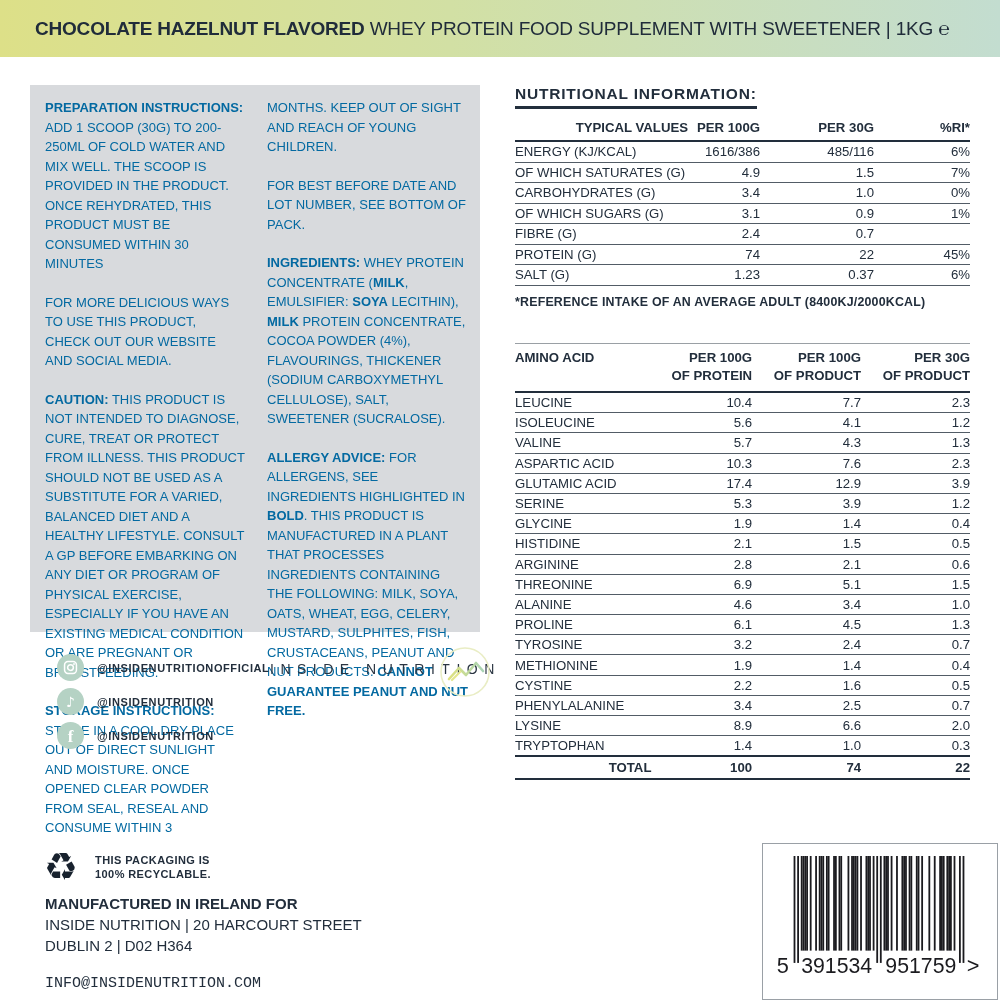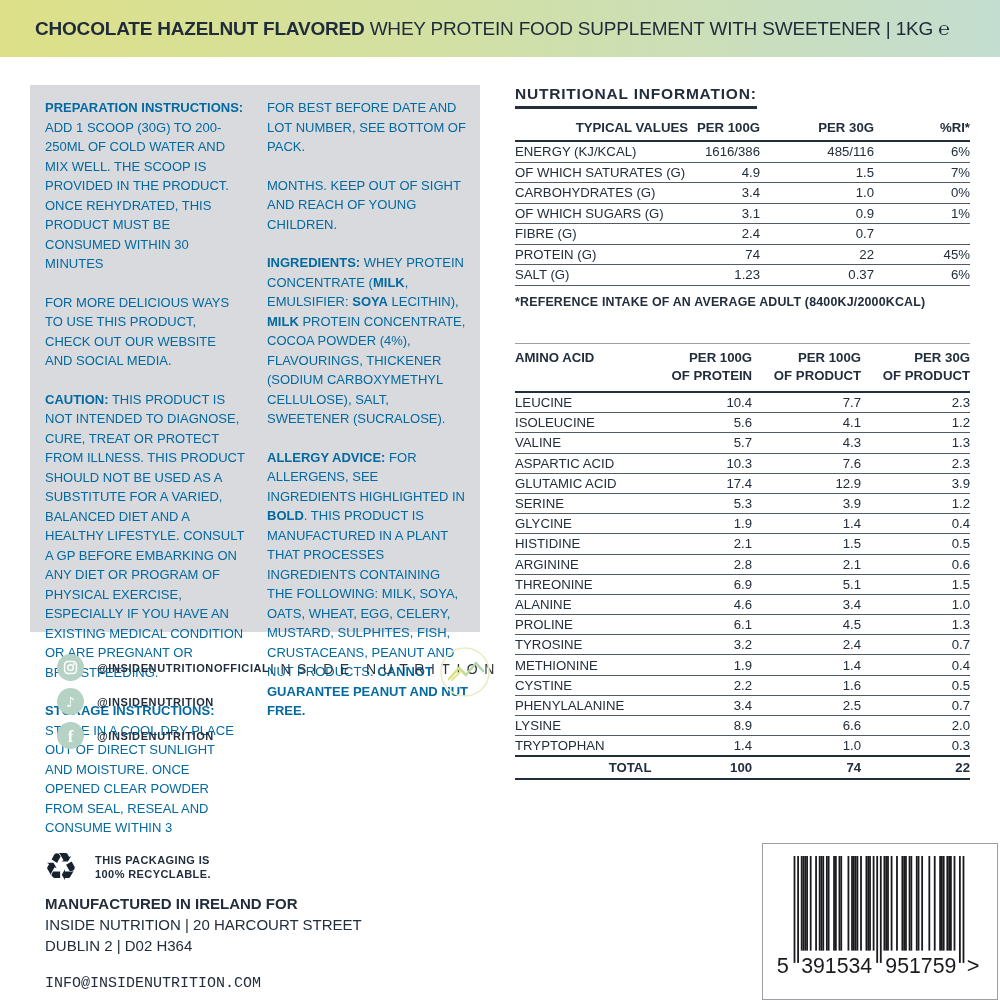--- a/index.html
+++ b/index.html
@@ -82,22 +82,22 @@
 </div>
 
 <div class="panel">
   <div class="col col1">
       <p><span class="bold">PREPARATION INSTRUCTIONS:</span><span> ADD 1 SCOOP (30G) TO 200-250ML OF COLD WATER AND MIX WELL. THE SCOOP IS PROVIDED IN THE PRODUCT. ONCE REHYDRATED, THIS PRODUCT MUST BE CONSUMED WITHIN 30 MINUTES</span></p>
       <p><span>FOR MORE DELICIOUS WAYS TO USE THIS PRODUCT, CHECK OUT OUR WEBSITE AND SOCIAL MEDIA.</span></p>
       <p><span class="bold">CAUTION:</span><span> THIS PRODUCT IS NOT INTENDED TO DIAGNOSE, CURE, TREAT OR PROTECT FROM ILLNESS. THIS PRODUCT SHOULD NOT BE USED AS A SUBSTITUTE FOR A VARIED, BALANCED DIET AND A HEALTHY LIFESTYLE. CONSULT A GP BEFORE EMBARKING ON ANY DIET OR PROGRAM OF PHYSICAL EXERCISE, ESPECIALLY IF YOU HAVE AN EXISTING MEDICAL CONDITION OR ARE PREGNANT OR BREASTFEEDING.</span></p>
       <p><span class="bold">STORAGE INSTRUCTIONS:</span><span> STORE IN A COOL DRY PLACE OUT OF DIRECT SUNLIGHT AND MOISTURE. ONCE OPENED CLEAR POWDER FROM SEAL, RESEAL AND CONSUME WITHIN 3</span></p>
     </div>
   <div class="col col2">
+      <p><span>MONTHS. KEEP OUT OF SIGHT AND REACH OF YOUNG CHILDREN.</span></p>
       <p><span>FOR BEST BEFORE DATE AND LOT NUMBER, SEE BOTTOM OF PACK.</span></p>
-      <p><span>MONTHS. KEEP OUT OF SIGHT AND REACH OF YOUNG CHILDREN.</span></p>
       <p><span class="bold">INGREDIENTS:</span><span> WHEY PROTEIN CONCENTRATE (</span><span class="bold">MILK</span><span>, EMULSIFIER: </span><span class="bold">SOYA</span><span> LECITHIN), </span><span class="bold">MILK</span><span> PROTEIN CONCENTRATE, COCOA POWDER (4%), FLAVOURINGS, THICKENER (SODIUM CARBOXYMETHYL CELLULOSE), SALT, SWEETENER (SUCRALOSE).</span></p>
       <p><span class="bold">ALLERGY ADVICE:</span><span> FOR ALLERGENS, SEE INGREDIENTS HIGHLIGHTED IN </span><span class="bold">BOLD</span><span>. THIS PRODUCT IS MANUFACTURED IN A PLANT THAT PROCESSES INGREDIENTS CONTAINING THE FOLLOWING: MILK, SOYA, OATS, WHEAT, EGG, CELERY, MUSTARD, SULPHITES, FISH, CRUSTACEANS, PEANUT AND NUT PRODUCTS. </span><span class="bold">CANNOT GUARANTEE PEANUT AND NUT FREE.</span></p>
     </div>
 </div>
 
 <div class="nutrition">
   <h2 class="sec-title">NUTRITIONAL INFORMATION:</h2>
   <table class="nutri-table">
     <thead>
       <tr>

